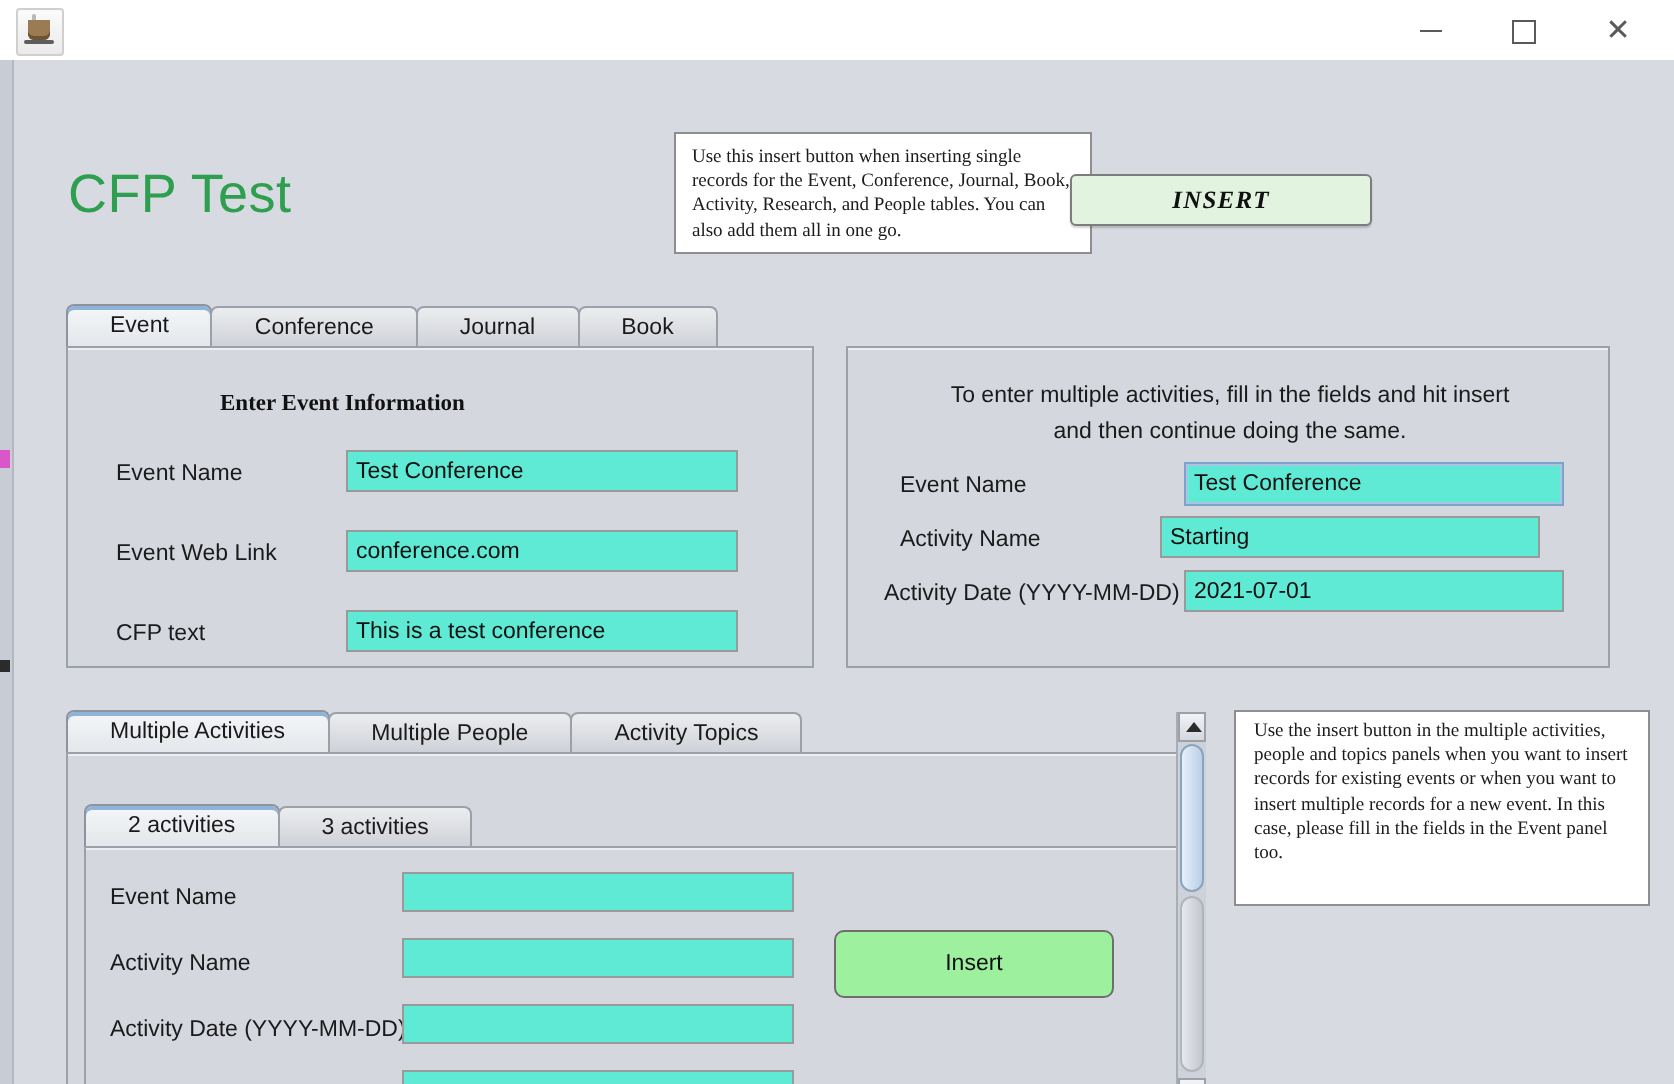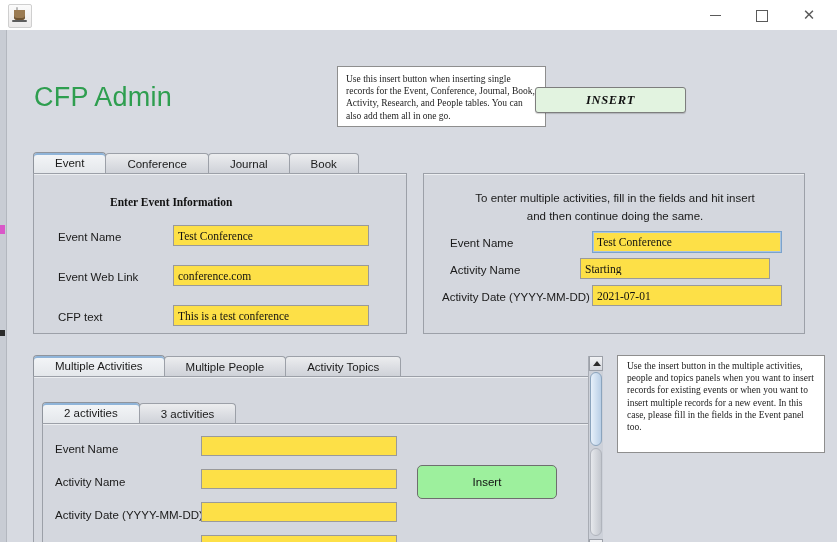--- a/index.html
+++ b/index.html
@@ -209,24 +209,24 @@
 
   
   .f-label {
     position: absolute;
     font-size: 11.5px;
     color: #1a1a1a;
     white-space: nowrap;
   }
   .f-input {
     position: absolute;
-    background: #fde047;
+    background: #5eead4;
     border: 1px solid #9a9a9a;
     box-sizing: border-box;
-    font-family: Liberation Serif, serif;
+    font-family: Liberation Sans, sans-serif;
     font-size: 11.5px;
     color: #111111;
     padding: 0 4px;
     outline: none;
   }
   .f-input.focused {
     border: 1px solid #7ba3cc;
     box-shadow: 0 0 0 1px #a9c5e0 inset;
   }
   .section-head {
@@ -356,21 +356,21 @@
       <span class="glyph-close">✕</span>
     </div>
   </div>
 
   <div id="client">
 
     <div id="left-edge"></div>
     <div id="edge-mark-1"></div>
     <div id="edge-mark-2"></div>
 
-    <div id="app-title">CFP Admin</div>
+    <div id="app-title">CFP Test</div>
     <div id="top-note">Use this insert button when inserting single records for the Event, Conference, Journal, Book, Activity, Research, and People tables. You can also add them all in one go.</div>
     <div id="insert-main">INSERT</div>
 
     <div class="tabpanel" id="panel-event">
       <div class="tabstrip">
         <div class="tab selected">Event</div>
         <div class="tab">Conference</div>
         <div class="tab">Journal</div>
         <div class="tab">Book</div>
       </div>

